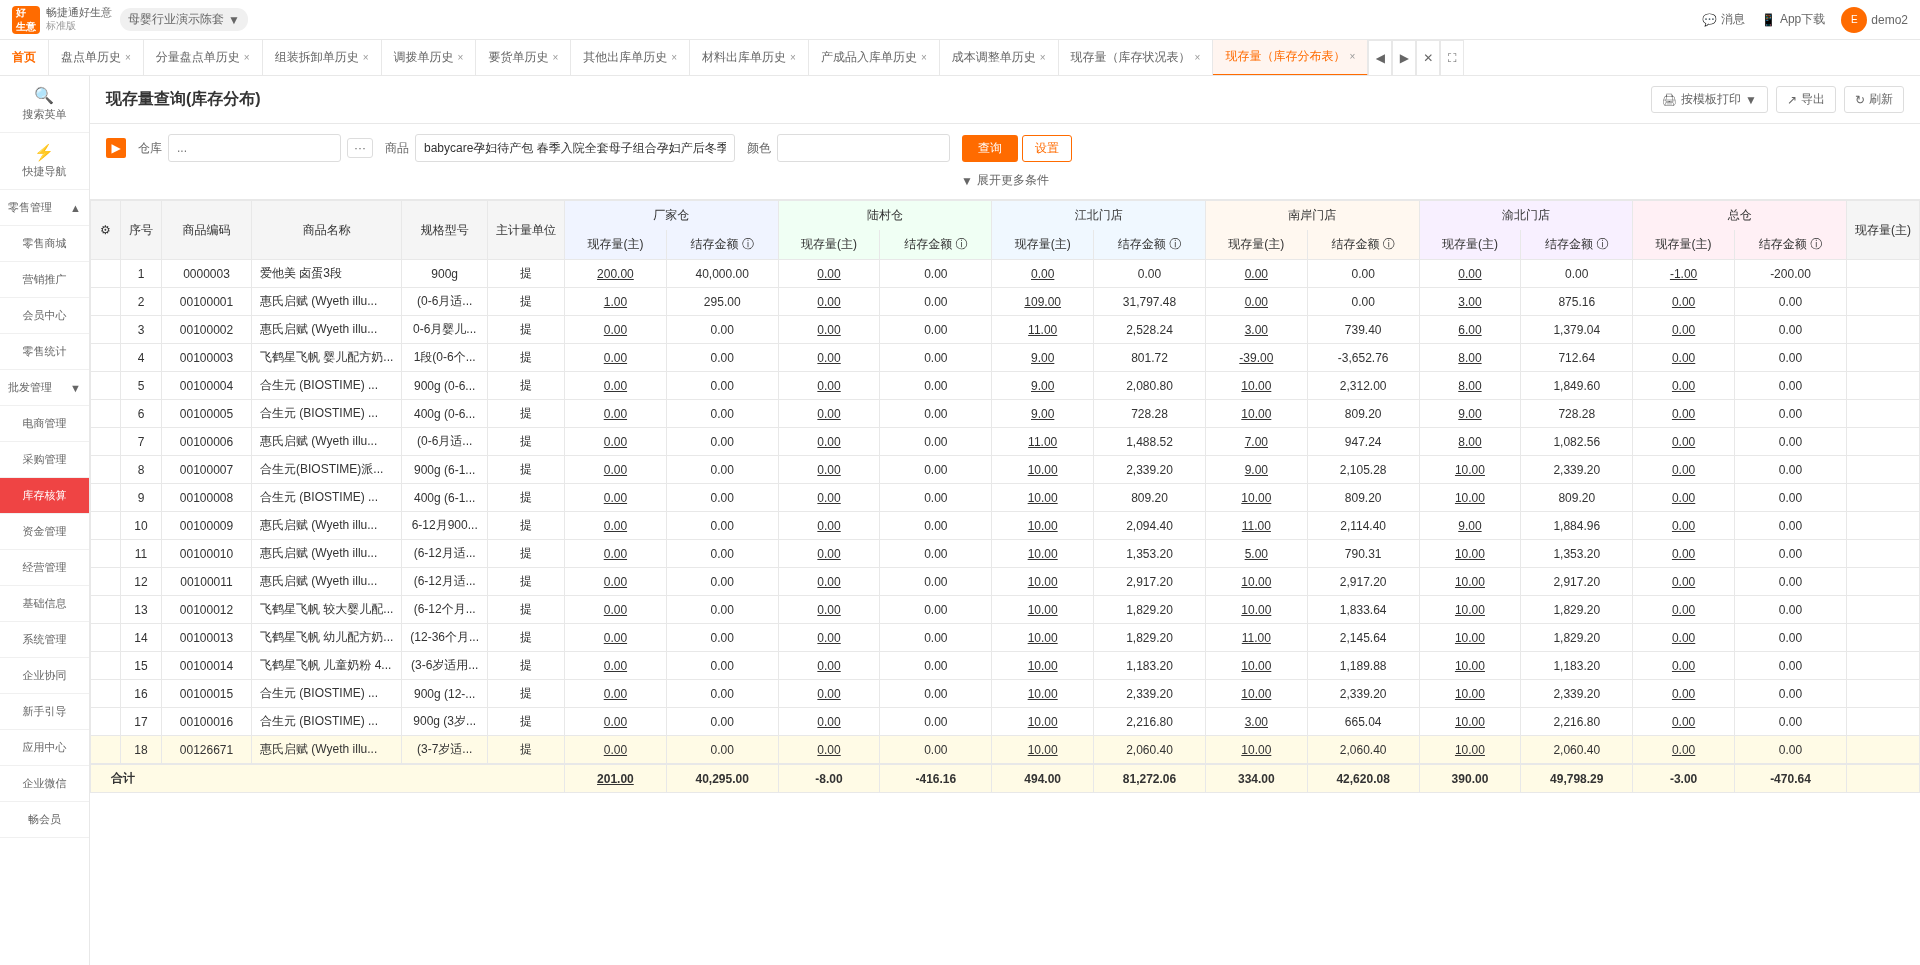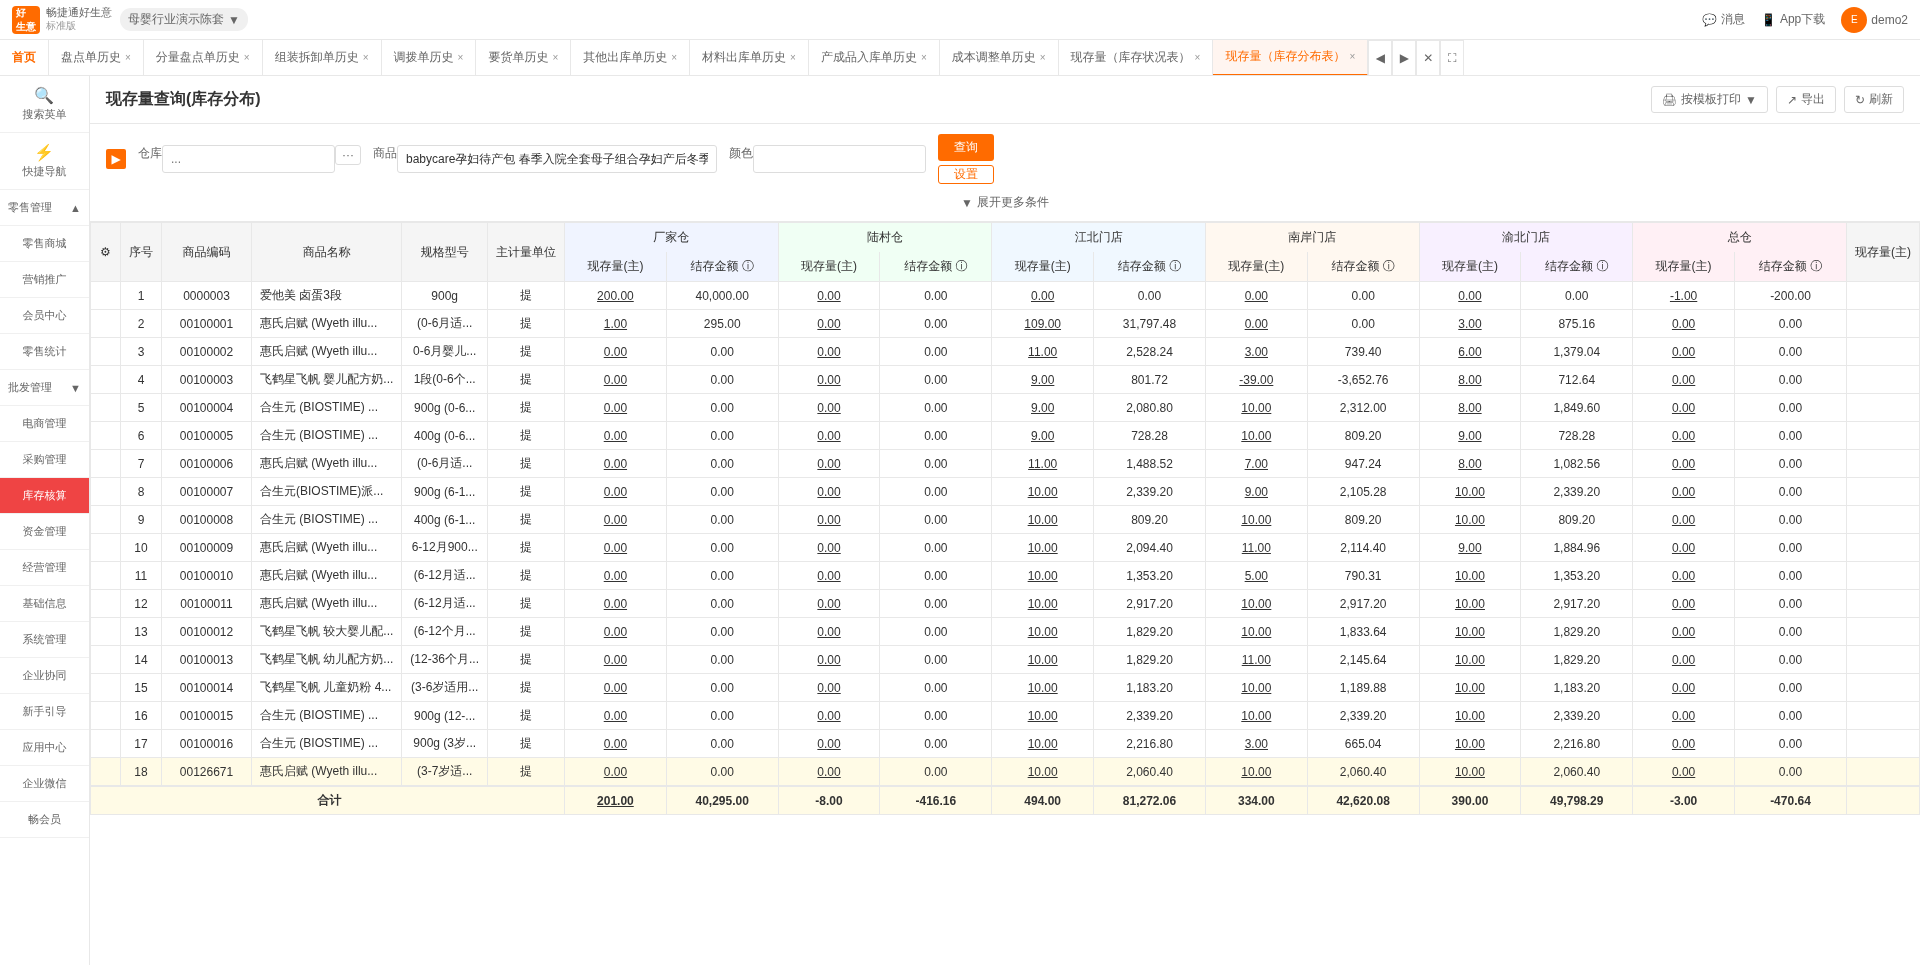--- a/index.html
+++ b/index.html
@@ -44,29 +44,29 @@
 
     
     .page-header { background: #fff; padding: 10px 16px; display: flex; align-items: center; justify-content: space-between; border-bottom: 1px solid #e8e8e8; flex-shrink: 0; }
     .page-title { font-size: 16px; font-weight: bold; color: #333; }
     .page-actions { display: flex; gap: 8px; }
     .btn-action { display: flex; align-items: center; gap: 4px; padding: 4px 10px; border: 1px solid #ddd; border-radius: 3px; cursor: pointer; font-size: 12px; background: #fff; color: #666; }
 
     
     .search-area { background: #fff; padding: 10px 16px; border-bottom: 1px solid #e8e8e8; flex-shrink: 0; }
     .search-row { display: flex; align-items: center; gap: 12px; flex-wrap: wrap; }
-    .search-item { display: flex; align-items: flex-start; gap: 0; }
+    .search-item { display: flex; align-items: center; gap: 6px; }
     .search-label { color: #666; font-size: 12px; white-space: nowrap; }
     .search-input { height: 28px; border: 1px solid #ddd; border-radius: 3px; padding: 0 8px; font-size: 12px; color: #333; min-width: 120px; }
     .search-input-long { min-width: 320px; }
     .search-input-color { min-width: 120px; }
     .expand-btn { display: flex; align-items: center; gap: 4px; color: #666; cursor: pointer; font-size: 12px; margin-top: 6px; }
     .btn-query { background: #ff6b00; color: white; border: none; border-radius: 3px; padding: 5px 16px; cursor: pointer; font-size: 12px; }
     .btn-settings { background: white; color: #ff6b00; border: 1px solid #ff6b00; border-radius: 3px; padding: 0 12px; cursor: pointer; font-size: 12px; }
-    .search-buttons { display: flex; flex-direction: column; gap: 4px; }
+    .search-buttons { display: flex; gap: 4px; }
     .expand-row { display: flex; justify-content: center; margin-top: 4px; }
 
     
     .table-area { flex: 1; overflow: auto; padding: 0; background: #fff; margin: 0; }
     .data-table { width: 100%; border-collapse: collapse; font-size: 12px; }
     .data-table th { background: #f5f5f5; border: 1px solid #e8e8e8; padding: 6px 8px; text-align: center; font-weight: normal; color: #333; white-space: nowrap; position: sticky; top: 0; z-index: 2; }
     .data-table td { border: 1px solid #e8e8e8; padding: 5px 8px; text-align: center; white-space: nowrap; color: #333; }
     .group-header { background: #f5f5f5; }
     .group-header th { border-bottom: none; }
     .sub-header th { border-top: none; }
@@ -704,21 +704,21 @@
       <td class="">2,060.40</td>
       <td class="underline-text">10.00</td>
       <td>2,060.40</td>
       <td class="underline-text">0.00</td>
       <td class="">0.00</td>
       <td></td>
     </tr>
           </tbody>
         <tfoot>
           <tr class="summary-row">
-            <td colspan="6" style="text-align:center;padding-left:12px">合计</td>
+            <td colspan="6" style="text-align:left;padding-left:20px">合计</td>
             <td class="underline-text">201.00</td>
             <td>40,295.00</td>
             <td class="red-text">-8.00</td>
             <td class="red-text">-416.16</td>
             <td>494.00</td>
             <td>81,272.06</td>
             <td>334.00</td>
             <td>42,620.08</td>
             <td>390.00</td>
             <td>49,798.29</td>

